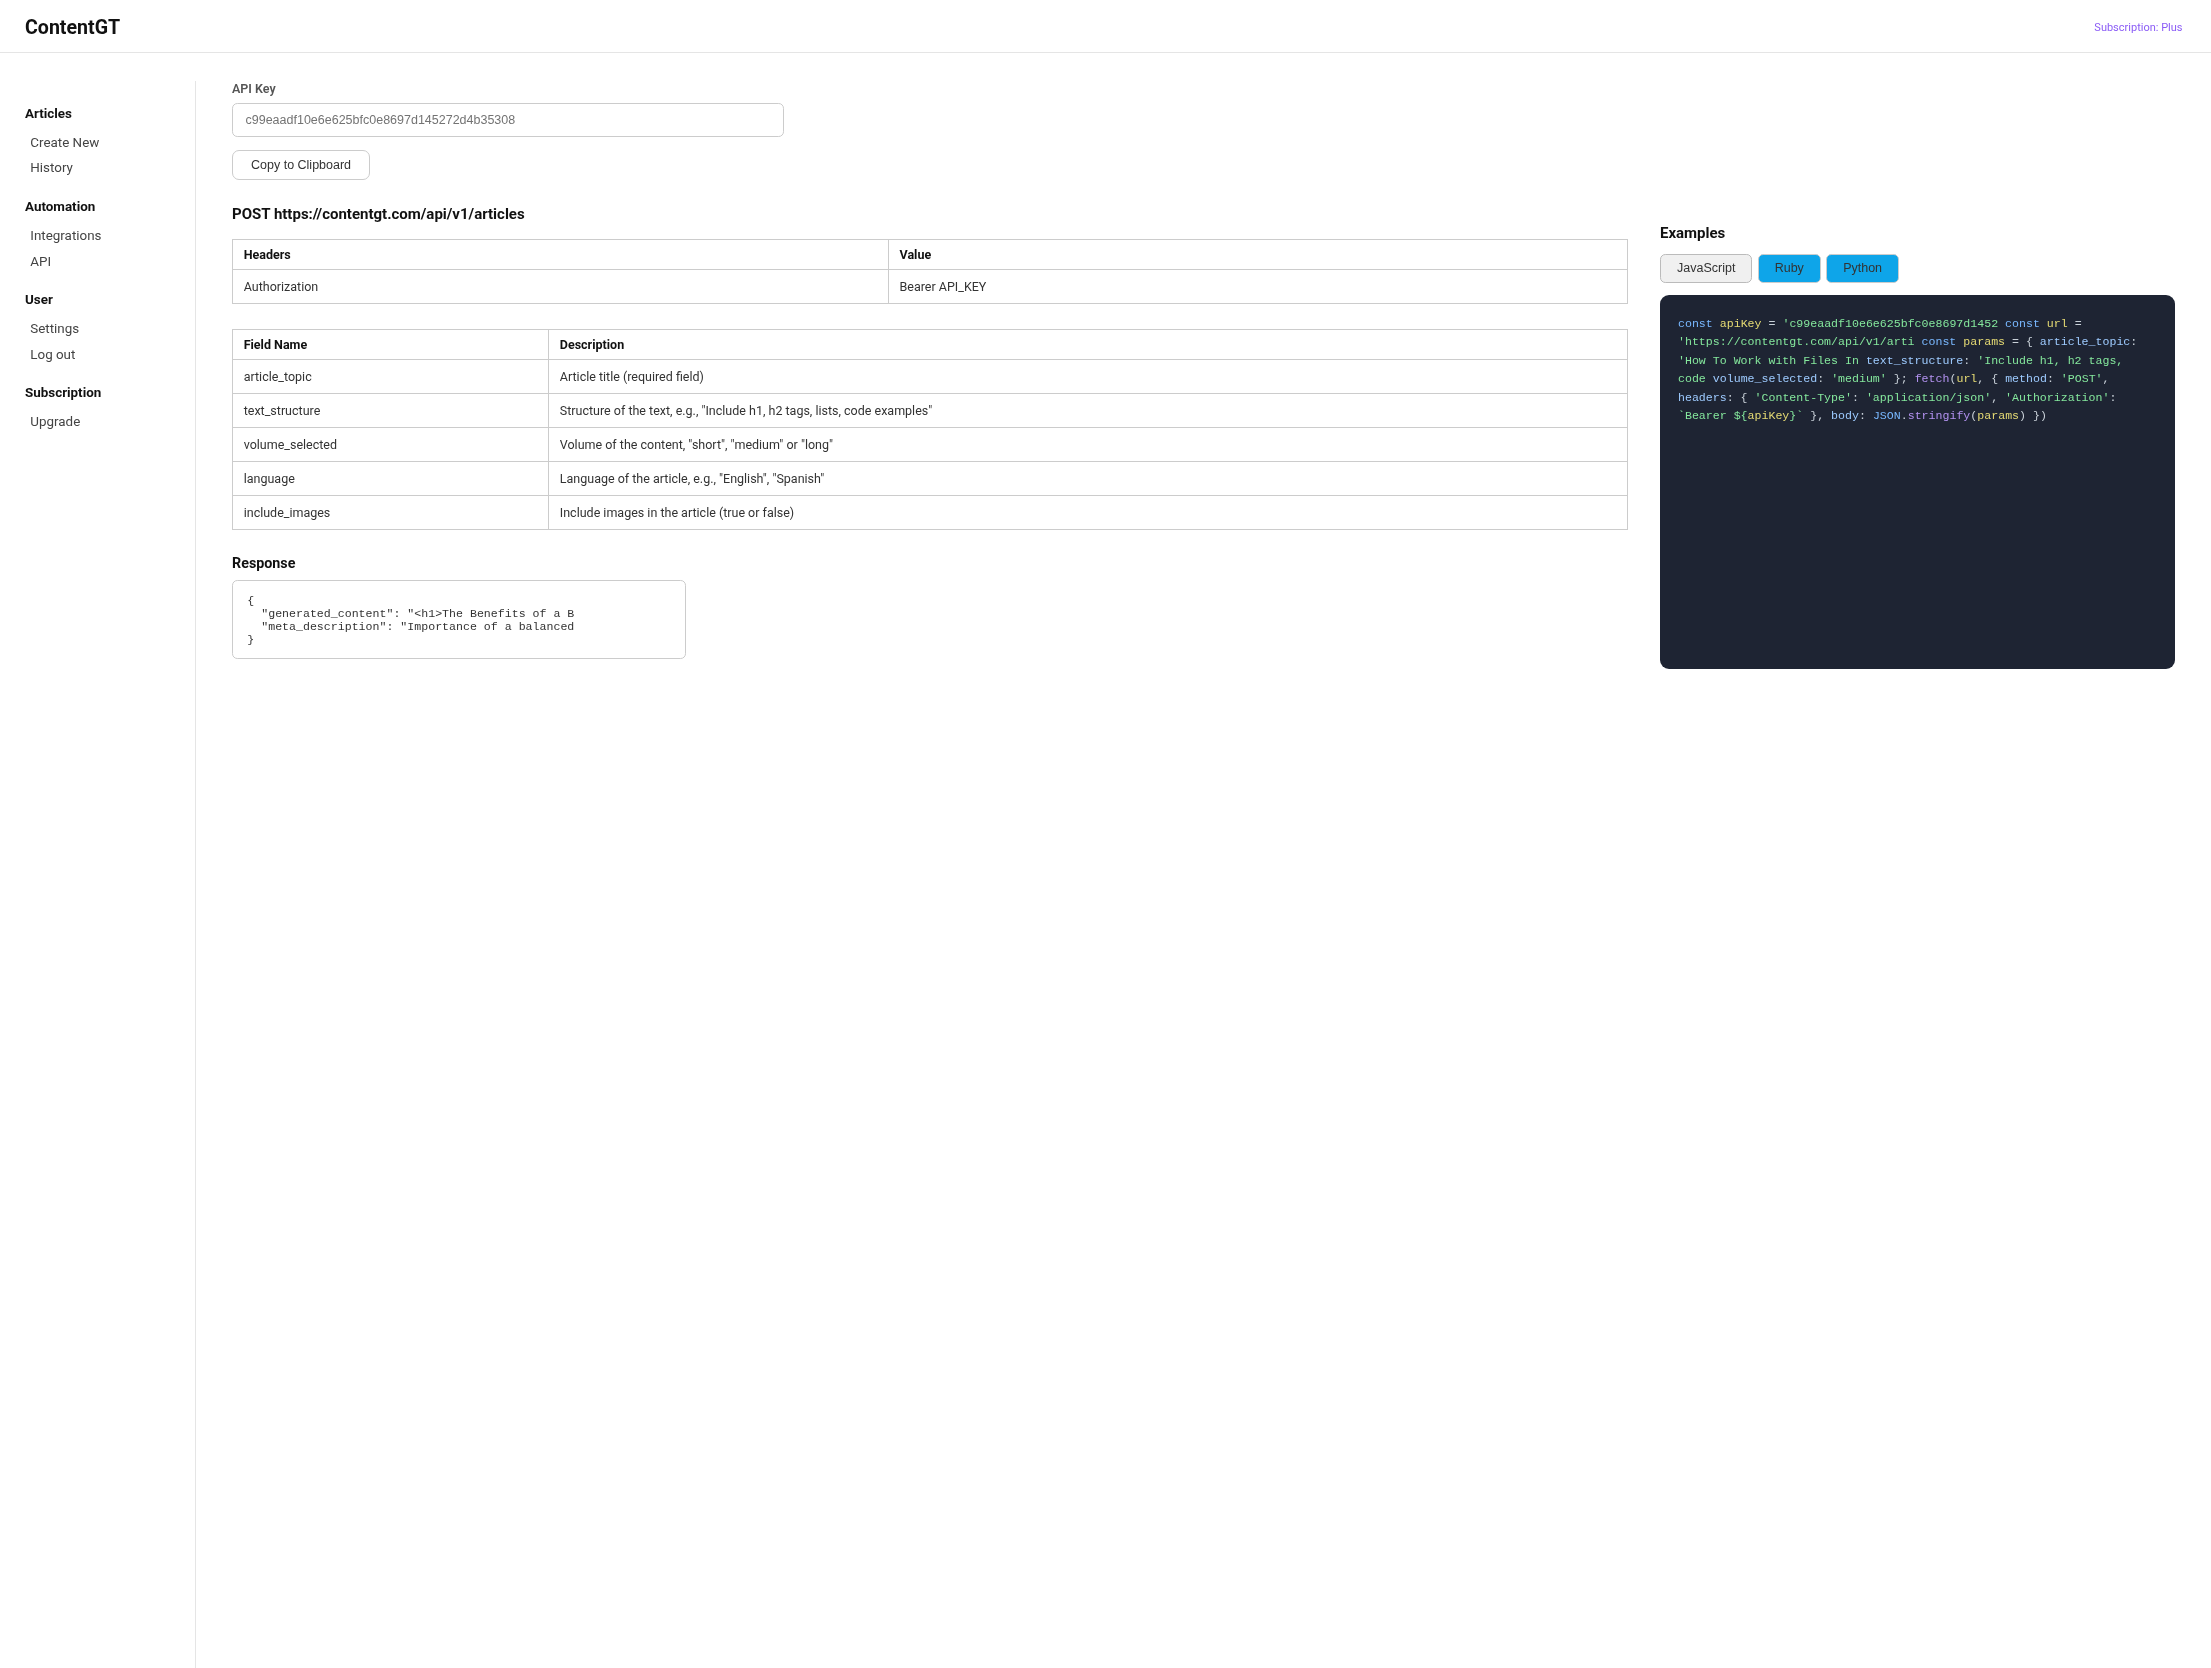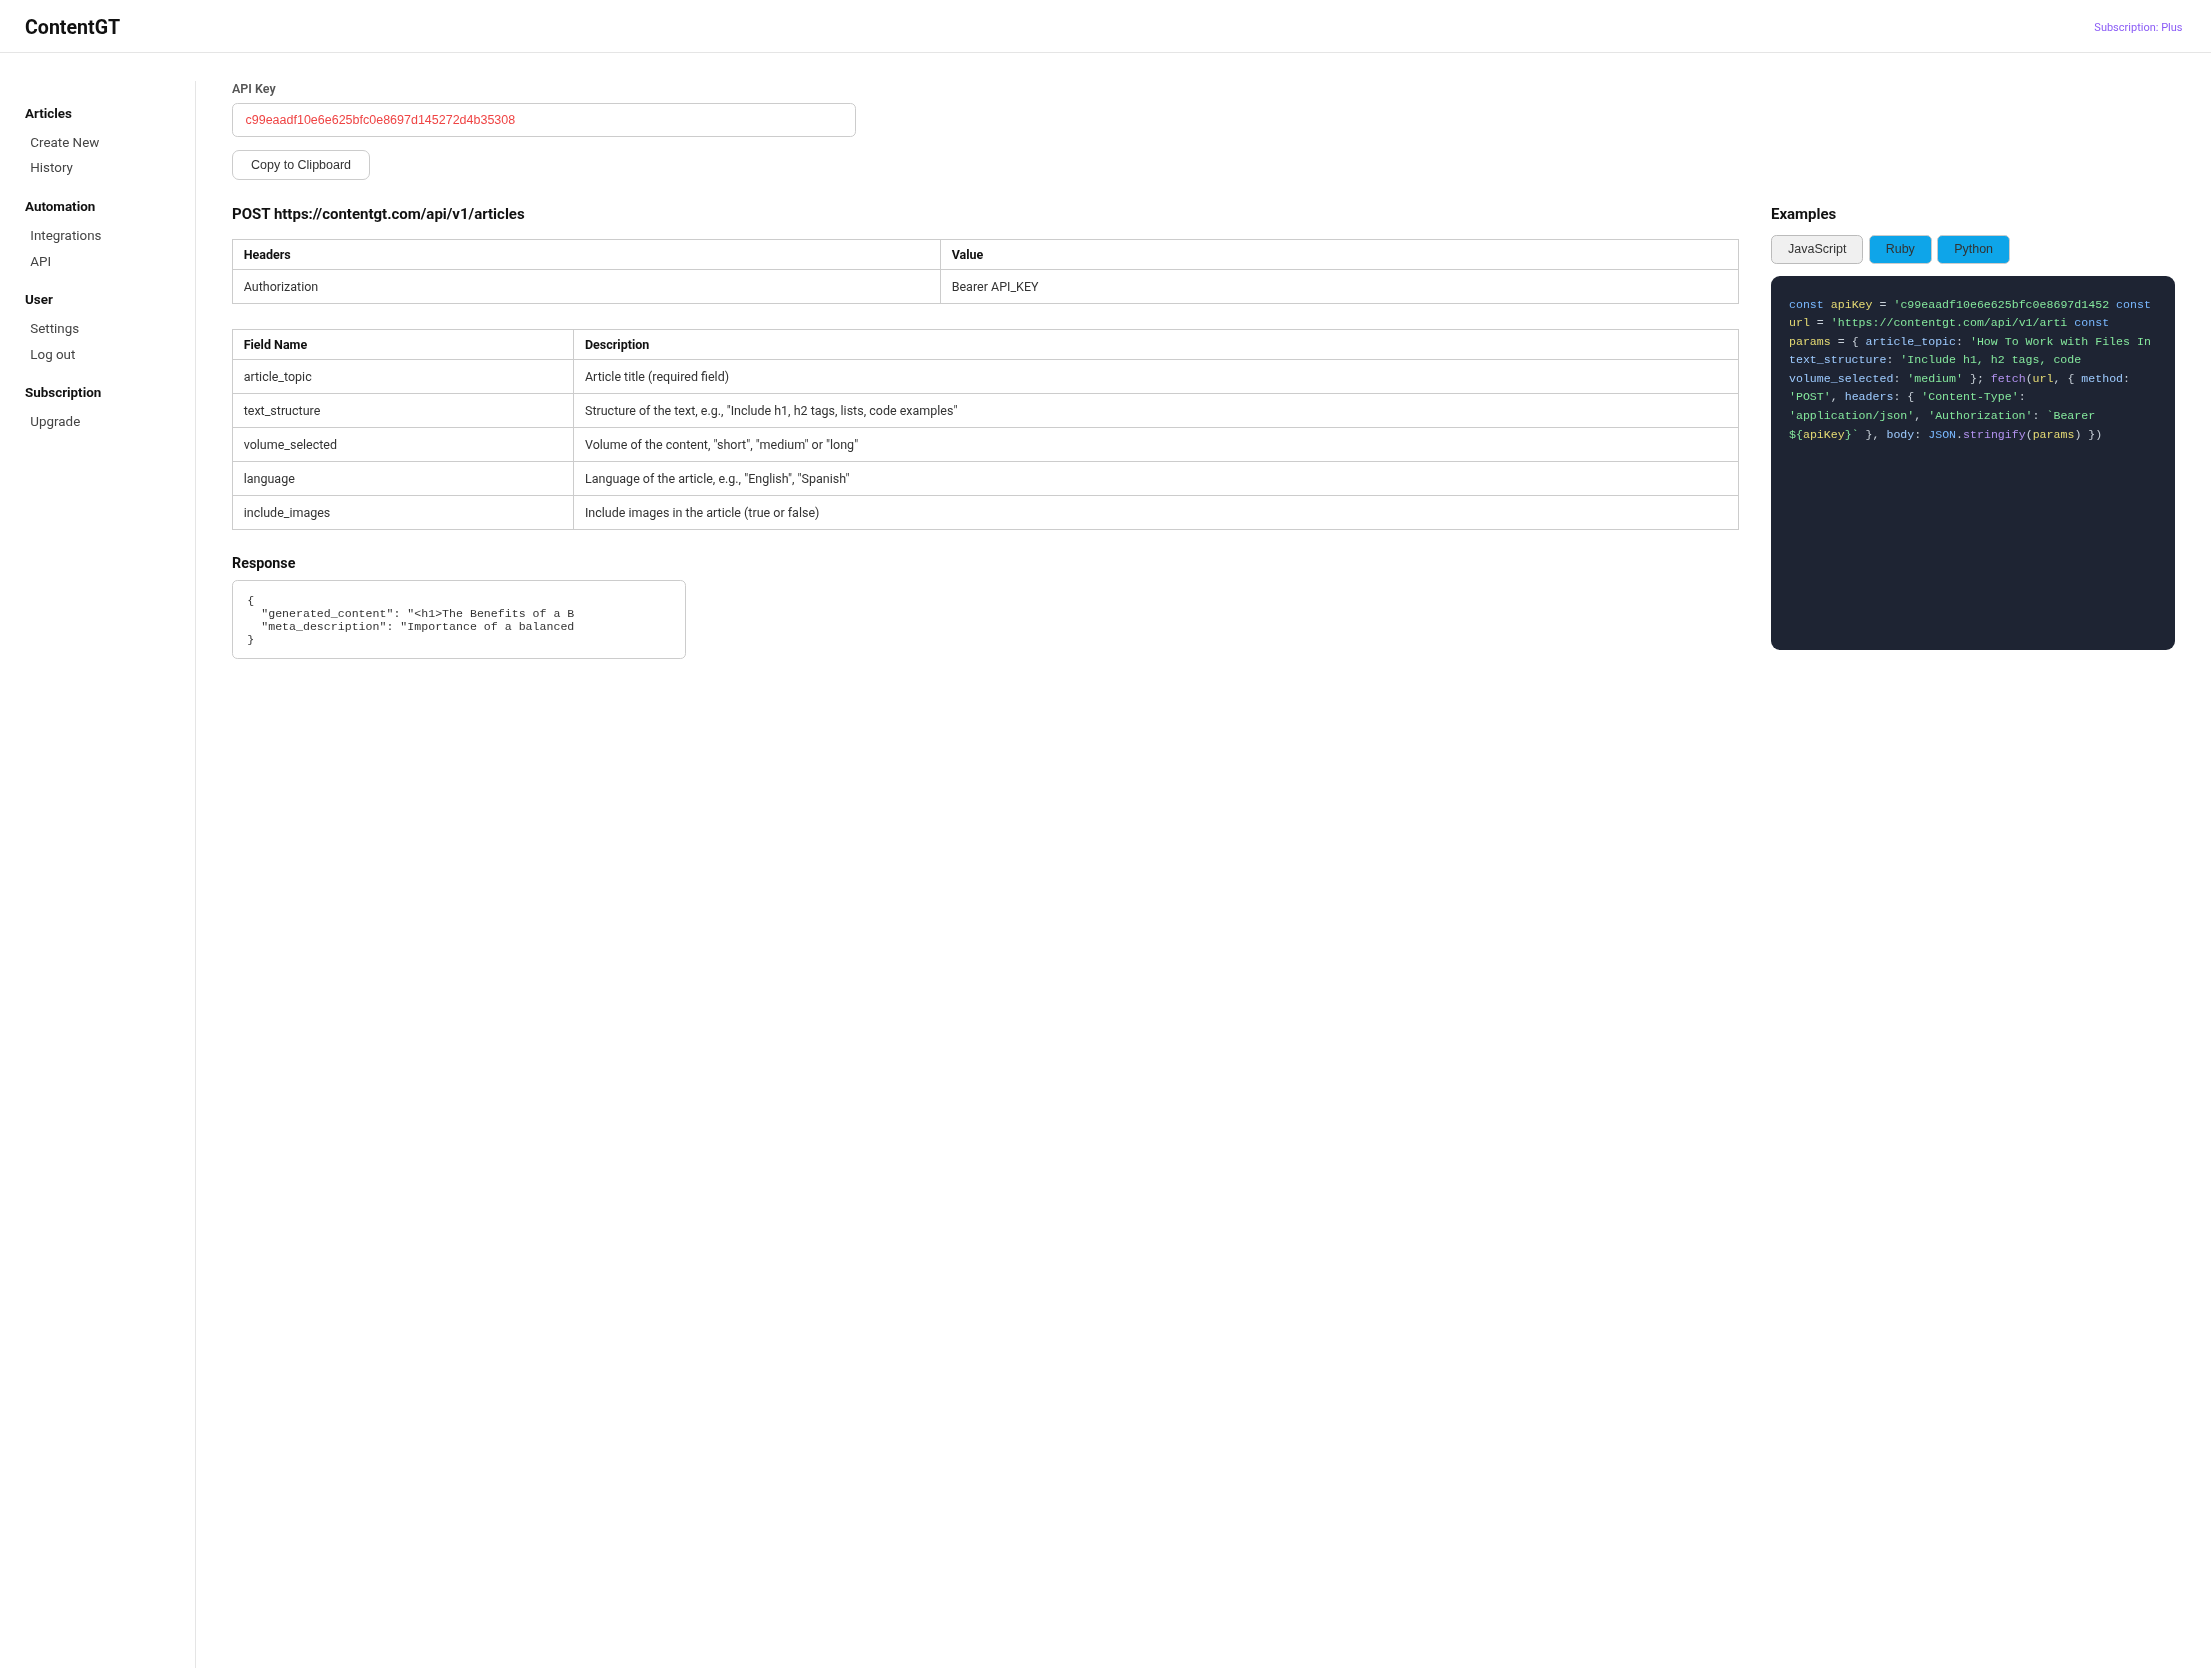--- a/index.html
+++ b/index.html
@@ -59,27 +59,27 @@
     }
 
     .api-key-section { margin-bottom: 25px; }
     .section-label {
       font-size: 12.5px;
       font-weight: 600;
       color: #555;
       margin-bottom: 7.1px;
     }
     .api-key-input {
-      width: 624px;
+      width: 552px;
       max-width: 100%;
       padding: 9px 12.5px;
       font-size: 12.5px;
       border: 0.9px solid #ccc;
       border-radius: 5.3px;
-      color: #ef4444;
+      color: #737373;
       background: #fff;
       display: block;
       margin-bottom: 12.5px;
     }
     .copy-btn {
       padding: 7.1px 18px;
       font-size: 12.5px;
       border: 0.9px solid #ccc;
       border-radius: 7px;
       background: #fff;
@@ -139,22 +139,23 @@
       border-radius: 5.3px;
       padding: 12.5px 14.3px;
       font-family: 'Courier New', monospace;
       font-size: 11.6px;
       color: #333;
       white-space: pre;
     }
 
     
     .examples-panel {
-      width: 404px;
+      width: 515px;
       min-width: 374px;
+      margin-top: 19px;
     }
     .examples-label {
       font-size: 15px;
       font-weight: 700;
       color: #111;
       margin-bottom: 12.5px;
     }
     .tab-bar {
       display: flex;
       gap: 5.3px;

